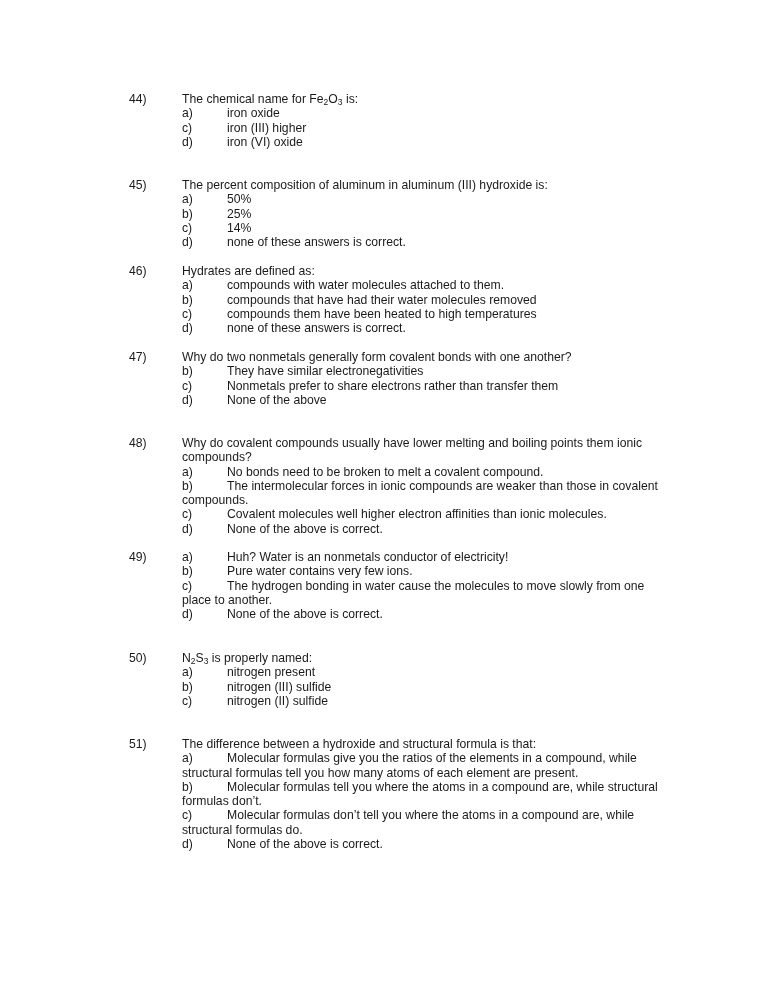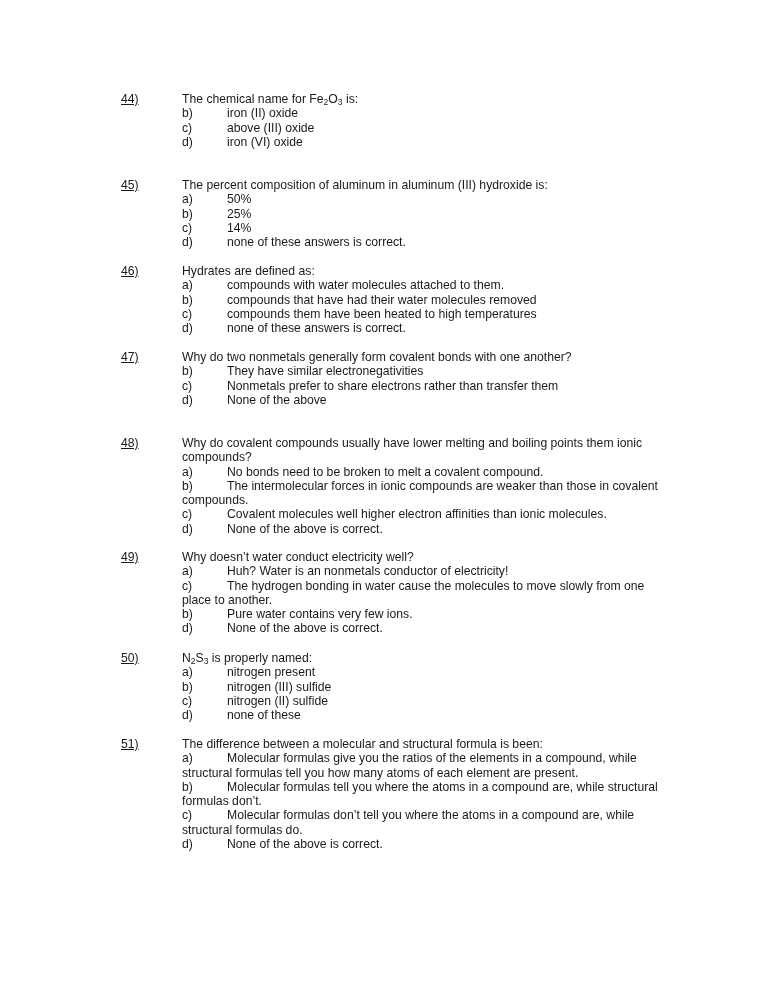--- a/index.html
+++ b/index.html
@@ -1,36 +1,36 @@
 <!DOCTYPE html>
 <html><head>
 <meta charset="utf-8">
 <style>
   html, body { margin: 0; padding: 0; background: #ffffff; }
   body { width: 765px; height: 990px; position: relative; overflow: hidden;
          font-family: "Liberation Sans", sans-serif; font-size: 12.2px; color: #1a1a1a; line-height: 14.3px; }
   .page { position: absolute; left: 0; top: 0; width: 765px; height: 990px; }
   .q { position: absolute; left: 113px; width: 540px; }
-  .qnum { position: absolute; left: 8px; top: 0; text-decoration: underline; }
+  .qnum { position: absolute; left: 16px; top: 0; }
   .qbody { margin-left: 69px; }
   .opt { position: relative; }
   .opt .letter { display: inline-block; width: 45px; }
   sub { font-size: 8.5px; vertical-align: -2px; line-height: 0; }
 </style>
 </head>
 <body>
 
 <div class="page">
 
   <div class="q" style="top:92px">
     <span class="qnum">44)</span>
     <div class="qbody">
       <div><span>The chemical name for Fe</span><sub>2</sub><span>O</span><sub>3</sub><span> is:</span></div>
-      <div class="opt"><span class="letter">b)</span><span>iron (II) oxide</span></div>
-      <div class="opt"><span class="letter">c)</span><span>above (III) oxide</span></div>
+      <div class="opt"><span class="letter">a)</span><span>iron oxide</span></div>
+      <div class="opt"><span class="letter">c)</span><span>iron (III) higher</span></div>
       <div class="opt"><span class="letter">d)</span><span>iron (VI) oxide</span></div>
     </div>
   </div>
 
   <div class="q" style="top:178px">
     <span class="qnum">45)</span>
     <div class="qbody">
       <div>The percent composition of aluminum in aluminum (III) hydroxide is:</div>
       <div class="opt"><span class="letter">a)</span><span>50%</span></div>
       <div class="opt"><span class="letter">b)</span><span>25%</span></div>
@@ -67,43 +67,41 @@
       <div class="opt"><span class="letter">a)</span><span>No bonds need to be broken to melt a covalent compound.</span></div>
       <div class="opt"><span class="letter">b)</span><span>The intermolecular forces in ionic compounds are weaker than those in covalent compounds.</span></div>
       <div class="opt"><span class="letter">c)</span><span>Covalent molecules well higher electron affinities than ionic molecules.</span></div>
       <div class="opt"><span class="letter">d)</span><span>None of the above is correct.</span></div>
     </div>
   </div>
 
   <div class="q" style="top:550px">
     <span class="qnum">49)</span>
     <div class="qbody" style="width:492px">
-      <div>Why doesn’t water conduct electricity well?</div>
       <div class="opt"><span class="letter">a)</span><span>Huh?  Water is an nonmetals conductor of electricity!</span></div>
+      <div class="opt"><span class="letter">b)</span><span>Pure water contains very few ions.</span></div>
       <div class="opt"><span class="letter">c)</span><span>The hydrogen bonding in water cause the molecules to move slowly from one place to another.</span></div>
-      <div class="opt"><span class="letter">b)</span><span>Pure water contains very few ions.</span></div>
       <div class="opt"><span class="letter">d)</span><span>None of the above is correct.</span></div>
     </div>
   </div>
 
   <div class="q" style="top:651px">
     <span class="qnum">50)</span>
     <div class="qbody">
       <div><span>N</span><sub>2</sub><span>S</span><sub>3</sub><span> is properly named:</span></div>
       <div class="opt"><span class="letter">a)</span><span>nitrogen present</span></div>
       <div class="opt"><span class="letter">b)</span><span>nitrogen (III) sulfide</span></div>
       <div class="opt"><span class="letter">c)</span><span>nitrogen (II) sulfide</span></div>
-      <div class="opt"><span class="letter">d)</span><span>none of these</span></div>
     </div>
   </div>
 
   <div class="q" style="top:737px">
     <span class="qnum">51)</span>
     <div class="qbody" style="width:492px">
-      <div>The difference between a molecular and structural formula is been:</div>
+      <div>The difference between a hydroxide and structural formula is that:</div>
       <div class="opt"><span class="letter">a)</span><span>Molecular formulas give you the ratios of the elements in a compound, while structural formulas tell you how many atoms of each element are present.</span></div>
       <div class="opt"><span class="letter">b)</span><span>Molecular formulas tell you where the atoms in a compound are, while structural formulas don’t.</span></div>
       <div class="opt"><span class="letter">c)</span><span>Molecular formulas don’t tell you where the atoms in a compound are, while structural formulas do.</span></div>
       <div class="opt"><span class="letter">d)</span><span>None of the above is correct.</span></div>
     </div>
   </div>
 
 </div>
 
 </body></html>

